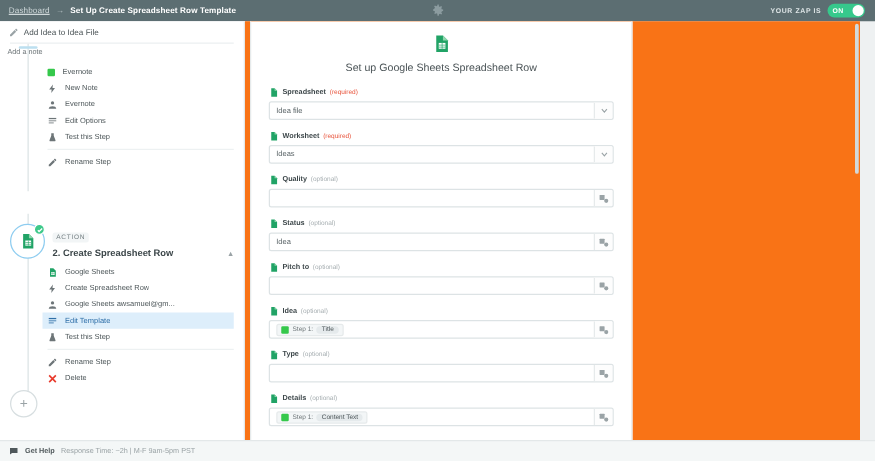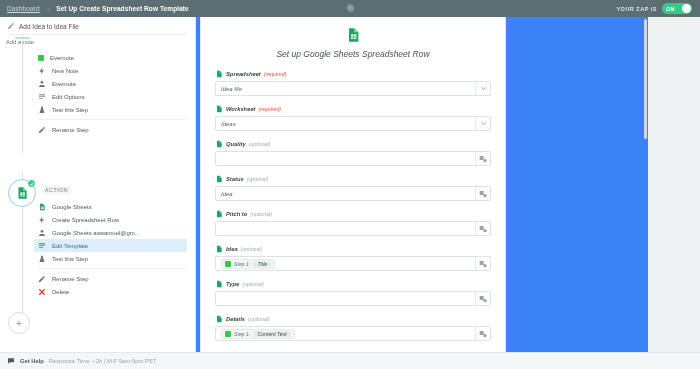--- a/index.html
+++ b/index.html
@@ -109,22 +109,22 @@
   .bottombar {
     position: absolute; left: 0; bottom: 0; width: 700px; height: 17px;
     background: #f4f7f7; border-top: 1px solid #e3e8e9;
     display: flex; align-items: center; padding-left: 7px; gap: 5px;
   }
   .help-txt { font-size: 5.8px; color: #4f585b; font-weight: bold; }
   .resp-txt { font-size: 5.8px; color: #9aa3a6; }
 
   
   .main {
-    position: absolute; left: 196px; top: 17px; width: 452px; height: 335px;
-    background: #3b82f6; overflow: hidden; font-style: italic;
+    position: absolute; left: 196px; top: 17px; width: 492px; height: 335px;
+    background: #f97316; overflow: hidden;
   }
   .canvas-deco { position: absolute; left: 0; top: 0; width: 504px; height: 335px; }
   .card {
     position: absolute; left: 4px; top: 0; width: 306px; min-height: 335px;
     background: #ffffff; border-left: 1px solid #e6eaeb; border-right: 1px solid #e6eaeb;
     padding: 10px 14px 0 14px;
   }
   .sheet-icon-wrap { display: flex; justify-content: center; margin-bottom: 6px; }
   .card-title {
     text-align: center; font-size: 8.5px; color: #4a5356; margin-bottom: 11px;
@@ -271,20 +271,24 @@
         </svg>
         <span class="check-badge">
           <svg width="6" height="6" viewBox="0 0 24 24" fill="none" stroke="#fff" stroke-width="4">
               <path d="M5 13l4 4 10-10"></path>
             </svg>
         </span>
       </div>
 
       <div style="margin-left:42px; padding-top:7px;">
         <span class="action-tag">ACTION</span>
+        <div class="action-title">
+          <span>2. Create Spreadsheet Row</span>
+          <span class="chev-up">▴</span>
+        </div>
       </div>
 
       <div class="menu" style="margin-top:4px;">
 
         <div class="menu-item">
           <svg class="mi-icon" viewBox="0 0 24 24">
               <path d="M6 2h8l6 6v14H6z" fill="#21a366"></path>
               <rect x="9" y="11" width="8" height="7" fill="#fff"></rect>
               <rect x="9" y="13.2" width="8" height="0.9" fill="#21a366"></rect>
               <rect x="12.6" y="11" width="0.9" height="7" fill="#21a366"></rect>

